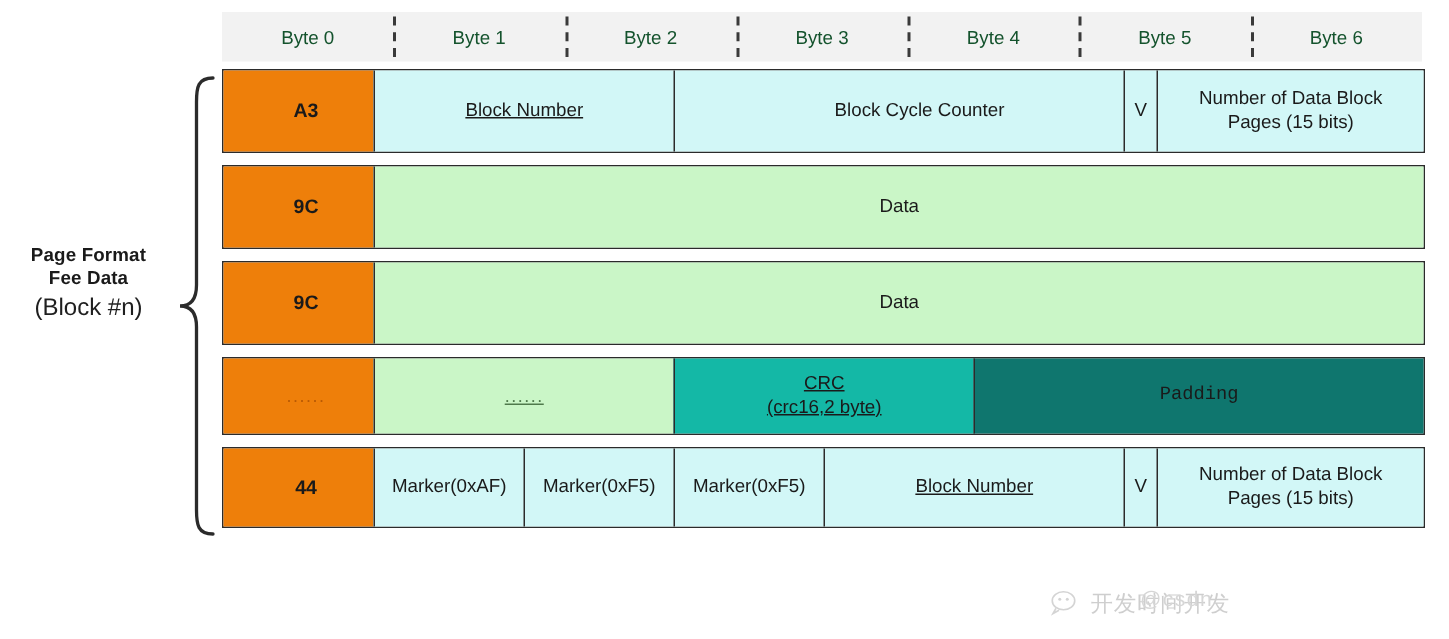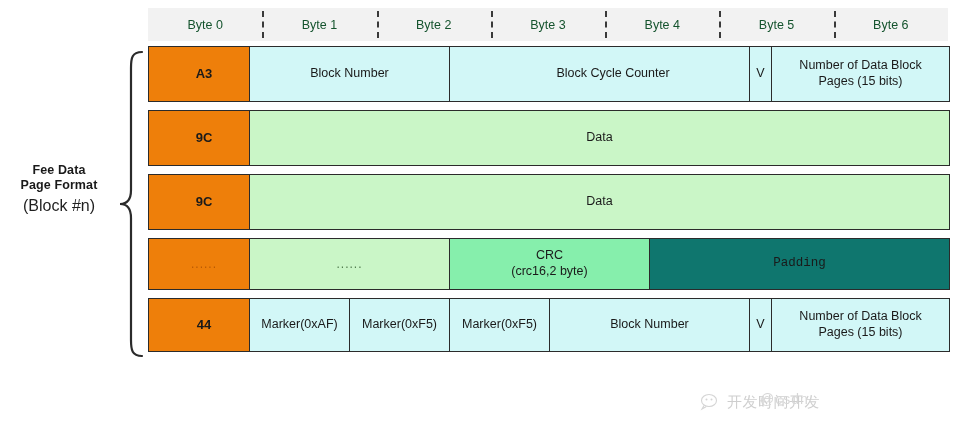--- a/index.html
+++ b/index.html
@@ -112,29 +112,29 @@
     border-left: 1.5px solid #2b2b2b;
   }
   .cell.orange {
     background: #ee7f0a;
     font-weight: bold;
     font-size: 13px;
     padding-left: 10px;
   }
   .cell.cyan  { background: #d2f7f7; }
   .cell.green { background: #caf6c7; }
-  .cell.white { background: #86efac; }
+  .cell.white { background: #14b8a6; }
   .cell.gray  { background: #0f766e; font-family: Liberation Mono, monospace; }
   .cell.dots  { font-weight: normal; color: #b85a04; letter-spacing: 1px; font-size: 12px; }
   .cell.dots-green { color: #4f7a4c; letter-spacing: 1px; font-size: 12px; }
   .cell .two-line { display: block; }
 
   
   .w1 { width: 100px; flex: 0 0 100px; }
-  .w2 { width: 200px; flex: 0 0 200px; }
+  .w2 { width: 200px; flex: 0 0 200px; text-decoration: underline; }
   .w3 { width: 300px; flex: 0 0 300px; padding-left: 27px; }
   .w7 { width: 700px; flex: 0 0 700px; }
   .wv { width: 22px;  flex: 0 0 22px; }
   .wnb { width: 178px; flex: 0 0 178px; }
   .wpad { width: 300px; flex: 0 0 300px; }
 
   
   #watermark {
     position: absolute;
     left: 700px;
@@ -160,22 +160,22 @@
     font-size: 14px;
     color: #a0a0a0;
     white-space: nowrap;
     letter-spacing: 1px;
   }
 </style>
 </head>
 <body>
 
 <div id="left-label">
+  <span class="l1">Page Format</span>
   <span class="l1">Fee Data</span>
-  <span class="l1">Page Format</span>
   <span class="l2">(Block #n)</span>
 </div>
 
 <svg id="brace" viewBox="0 0 26 308" preserveAspectRatio="none">
   <path d="M24 2 C14 2 13 8 13 18 L13 140 C13 150 9 154 2 154 C9 154 13 158 13 168 L13 290 C13 300 14 306 24 306" fill="none" stroke="#2b2b2b" stroke-width="2.2" stroke-linecap="round"></path>
 </svg>
 
 <div id="diagram">
 
   <div id="byte-header">

